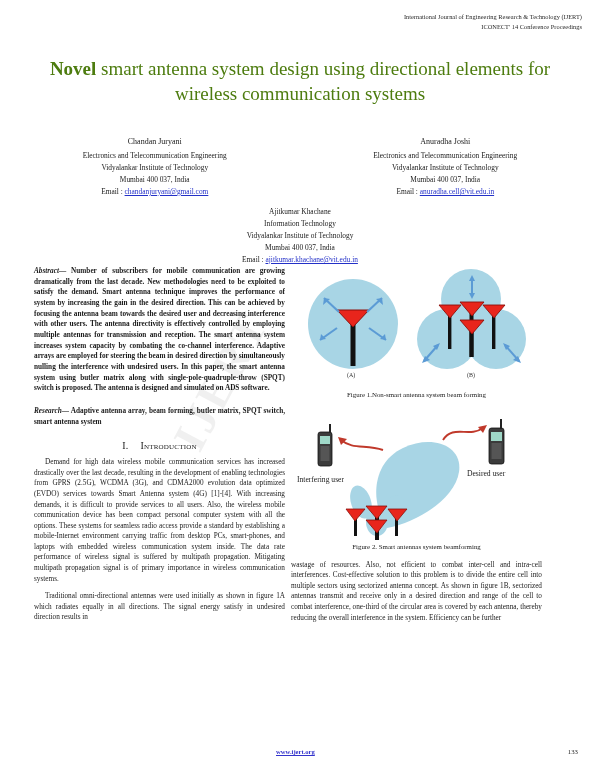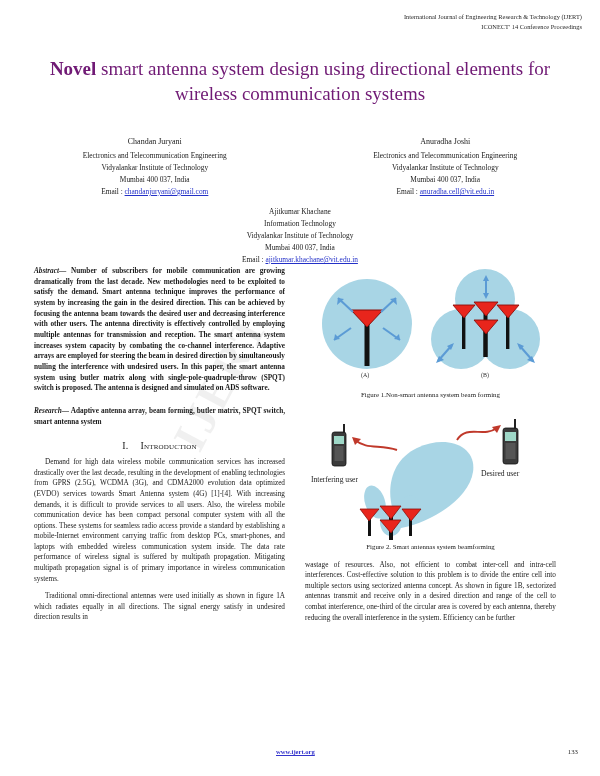--- a/index.html
+++ b/index.html
@@ -17,41 +17,41 @@
   }
   .rule{
     position:absolute;top:40px;left:18px;right:18px;height:0;
     border-top:0px solid #d8d8d8;
   }
 
   
   .title{
     position:absolute;top:56px;left:44px;width:512px;
     text-align:center;font-size:19px;line-height:1.32;
-    font-weight:400;color:#701a75;
+    font-weight:400;color:#4d7c0f;
   }
   .title .lead{font-weight:600;}
 
   
   .authors-row{
     position:absolute;top:136px;left:30px;width:540px;
     display:flex;justify-content:space-between;gap:41px;
   }
   .author{width:250px;text-align:center;font-size:7.4px;line-height:1.62;color:#1a1a1a;}
   .author .nm{font-size:8px;margin-bottom:1px;}
   .author-center{
     position:absolute;top:206px;left:175px;width:250px;
     text-align:center;font-size:7.4px;line-height:1.62;
   }
   a.mail{color:#2330c8;text-decoration:underline;}
 
   
   .col{position:absolute;width:251px;}
   .col-left{left:34px;top:266px;}
-  .col-right{left:305px;top:266px;}
+  .col-right{left:291px;top:266px;}
 
   p.just{
     margin:0 0 7px 0;text-align:justify;font-size:7.25px;line-height:1.46;
     text-indent:11px;
   }
   p.noind{text-indent:0;}
   p.abs{
     margin:0;text-align:justify;font-size:7.25px;line-height:1.47;
     font-weight:bold;text-indent:0;
   }

